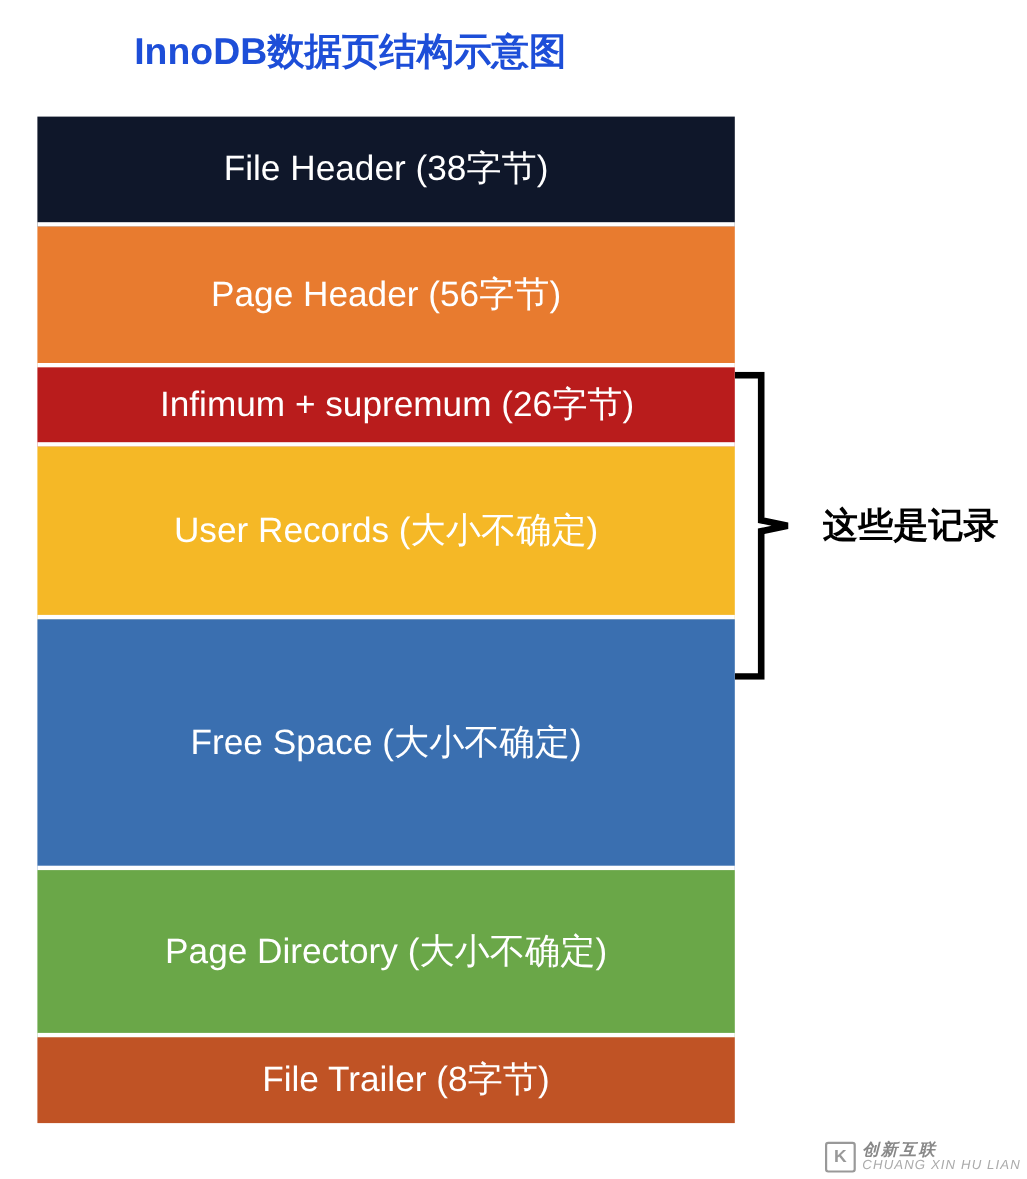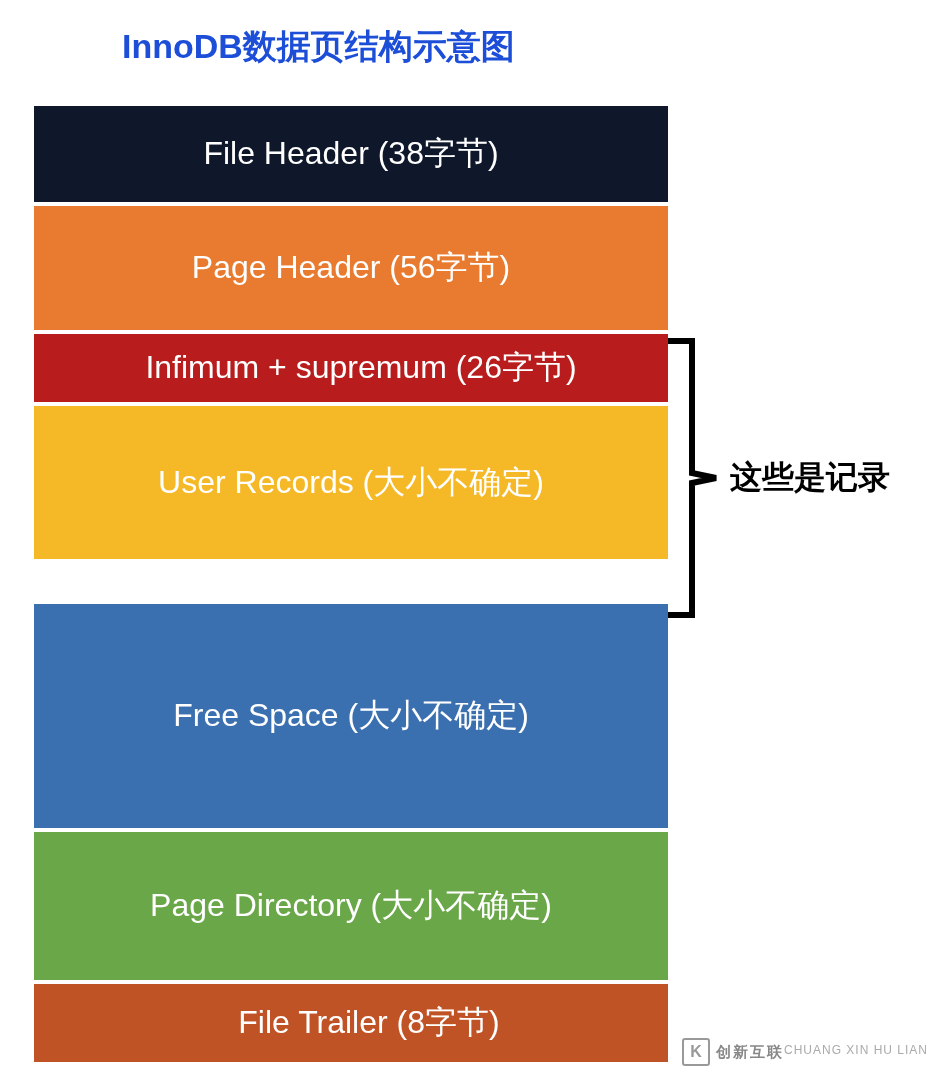--- a/index.html
+++ b/index.html
@@ -38,21 +38,21 @@
       font-weight: 400;
       border-bottom: 4px solid #ffffff;
     }
     .block:last-child {
       border-bottom: none;
     }
     .file-header    { background: #0f172a; height: 100px; }
     .page-header    { background: #E87B2F; height: 128px; }
     .infimum        { background: #b91c1c; height: 72px; padding-left: 20px;  }
     .user-records   { background: #F5B826; height: 157px; }
-    .free-space     { background: #3A6FB0; height: 228px; margin-top: 41px; }
+    .free-space     { background: #3A6FB0; height: 228px; }
     .page-directory { background: #6AA748; height: 152px; }
     .file-trailer   { background: #C05325; height: 78px; padding-left: 36px;  }
 
     .brace-container {
       position: absolute;
       left: 668px;
       top: 338px;
       height: 280px;
       display: flex;
       align-items: center;
@@ -64,43 +64,44 @@
     .brace-path {
       fill: none;
       stroke: #000;
       stroke-width: 6;
       stroke-linecap: square;
     }
     .brace-label {
       font-size: 32px;
       font-weight: 700;
       color: #000;
-      margin-left: 8px;
+      margin-left: 26px;
       white-space: nowrap;
       text-align: center;
     }
 
     .watermark {
       position: absolute;
       right: 6px;
       bottom: 6px;
       display: flex;
       align-items: center;
       gap: 6px;
       color: #888;
       font-size: 14px;
       font-weight: 400;
     }
     .wm-text {
       display: flex;
-      flex-direction: row;
+      flex-direction: column;
       line-height: 1.05;
       font-size: 12px;
       color: #aaa;
       letter-spacing: 1px;
+      font-style: italic;
     }
     .wm-text .cn { font-size: 15px; color:#888; font-weight:700; letter-spacing:2px;}
     .wm-icon {
       width: 28px;
       height: 28px;
       border: 2px solid #999;
       border-radius: 3px;
       display:flex;
       align-items:center;
       justify-content:center;

